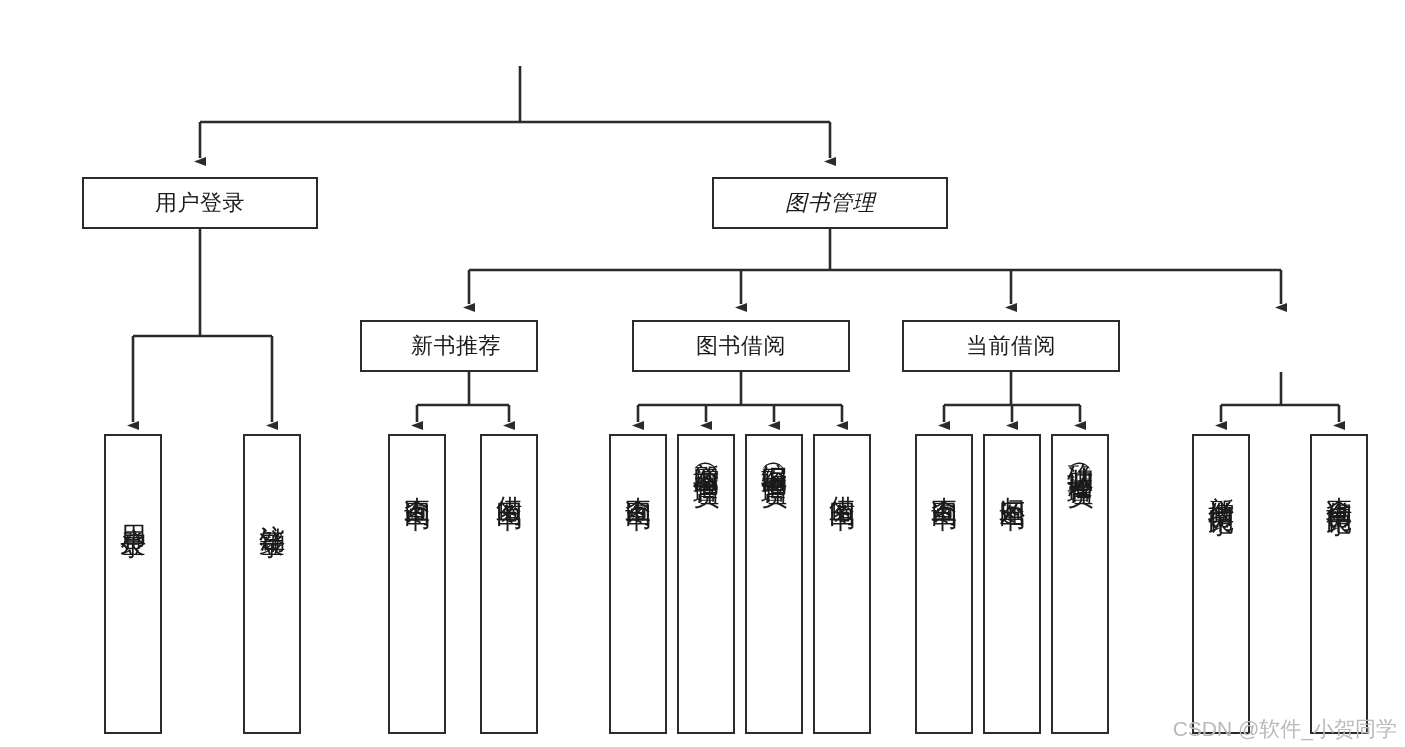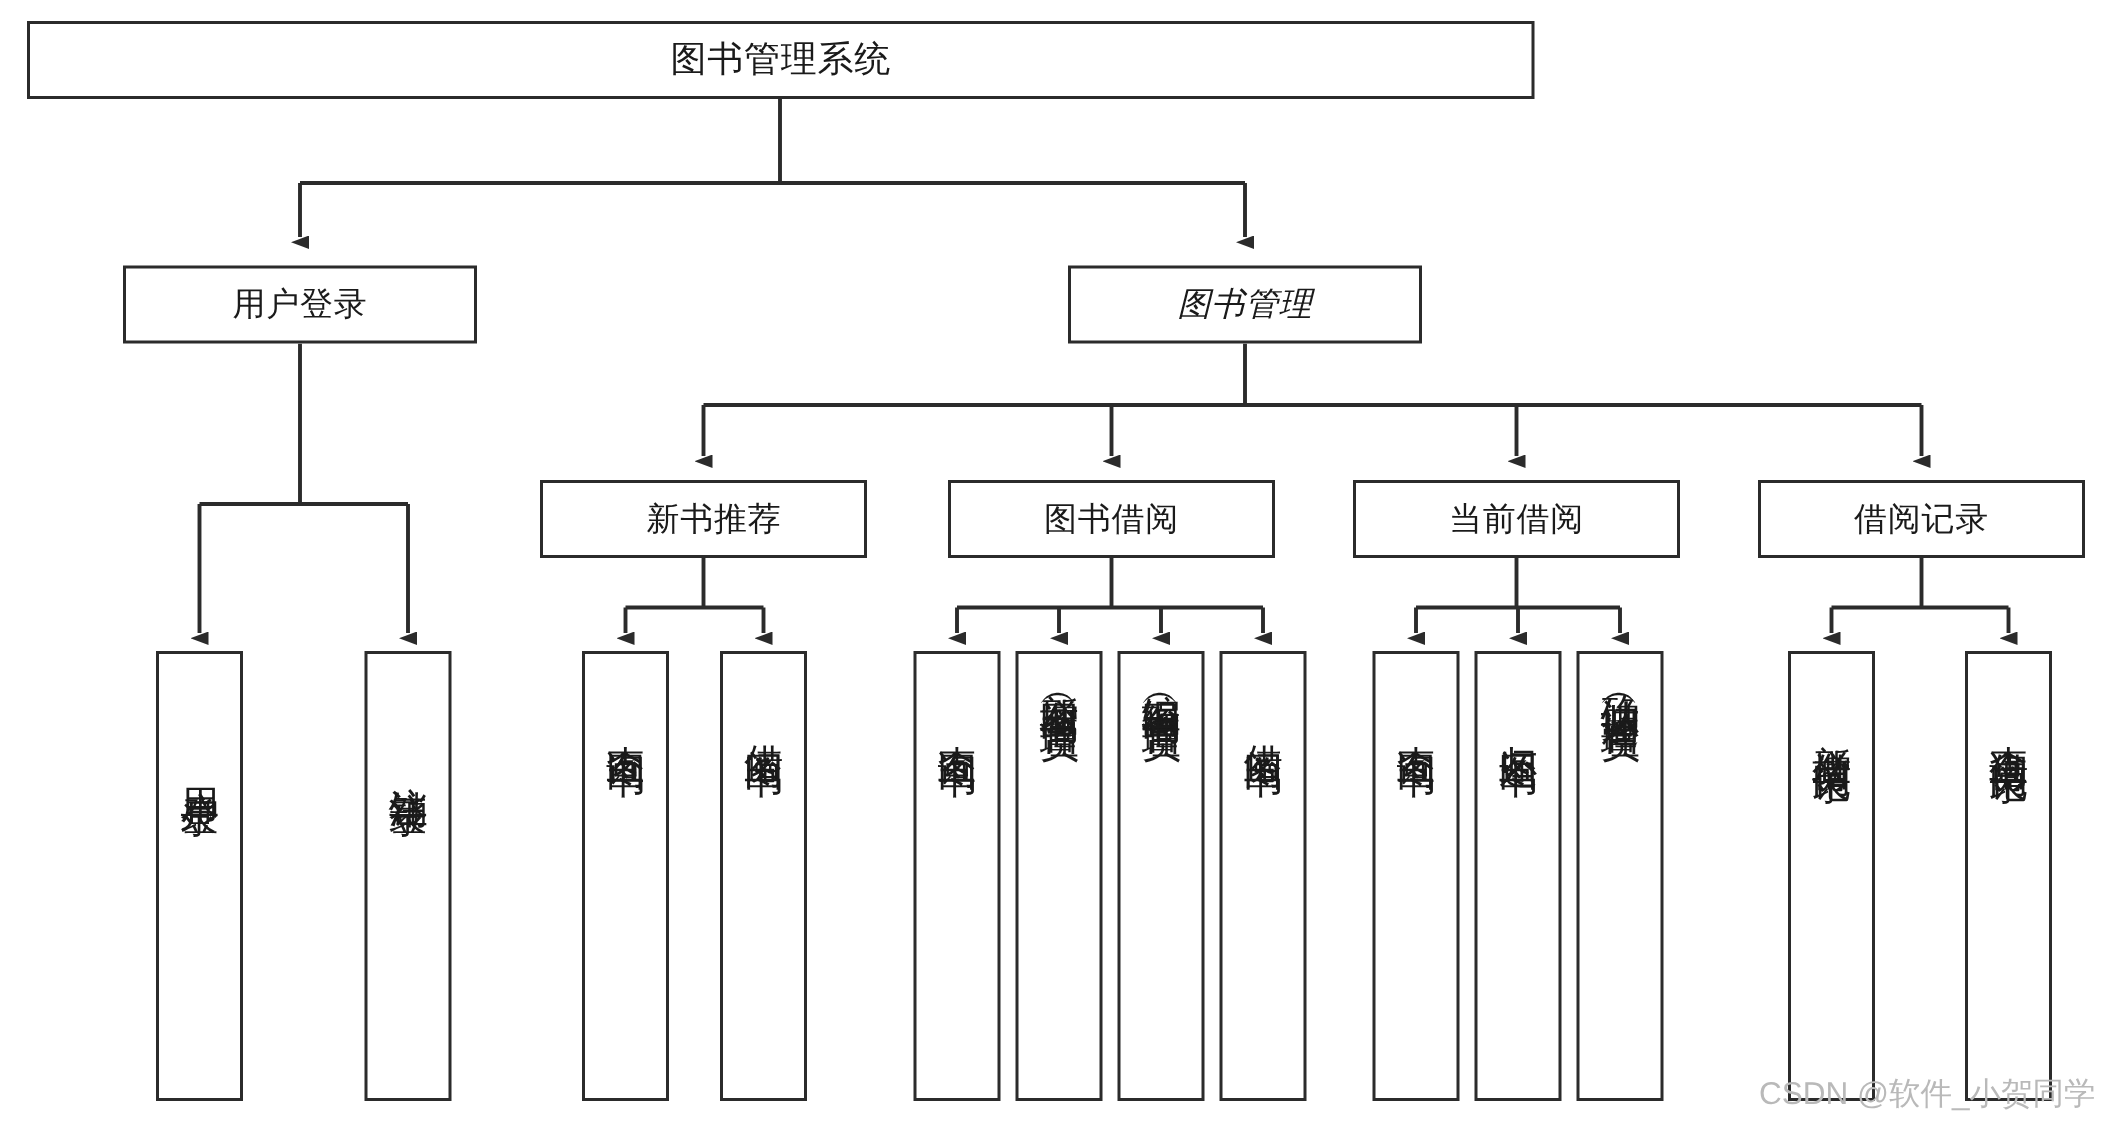--- a/index.html
+++ b/index.html
@@ -139,43 +139,37 @@
       <path d="M1012,405 L1012,422" marker-end="url(#arrow)"></path>
       <path d="M1080,405 L1080,422" marker-end="url(#arrow)"></path>
 
       <path d="M1281,372 L1281,405"></path>
       <path d="M1221,405 L1339,405"></path>
       <path d="M1221,405 L1221,422" marker-end="url(#arrow)"></path>
       <path d="M1339,405 L1339,422" marker-end="url(#arrow)"></path>
     </g>
   </svg>
 
-  <div class="node root">
-    <span class="label">图书管理系统</span>
-  </div>
 
   <div class="node lvl2" style="left:82px; top:177px; width:236px;">
     <span class="label">用户登录</span>
   </div>
   <div class="node lvl2" style="left:712px; top:177px; width:236px;font-style:italic;">
     <span class="label">图书管理</span>
   </div>
 
-  <div class="node lvl2" style="left:360px; top:320px; width:218px;padding-left:14px;">
+  <div class="node lvl2" style="left:360px; top:320px; width:178px;padding-left:14px;">
     <span class="label">新书推荐</span>
   </div>
   <div class="node lvl2" style="left:632px; top:320px; width:218px;">
     <span class="label">图书借阅</span>
   </div>
   <div class="node lvl2" style="left:902px; top:320px; width:218px;">
     <span class="label">当前借阅</span>
   </div>
-  <div class="node lvl2" style="left:1172px; top:320px; width:218px;">
-    <span class="label">借阅记录</span>
-  </div>
 
   <div class="node leaf mid" style="left:104px;">
     <span class="label">用户登录</span>
   </div>
   <div class="node leaf mid" style="left:243px;">
     <span class="label">注销登录</span>
   </div>
 
   <div class="node leaf mid2" style="left:388px;">
     <span class="label">查询图书</span>

